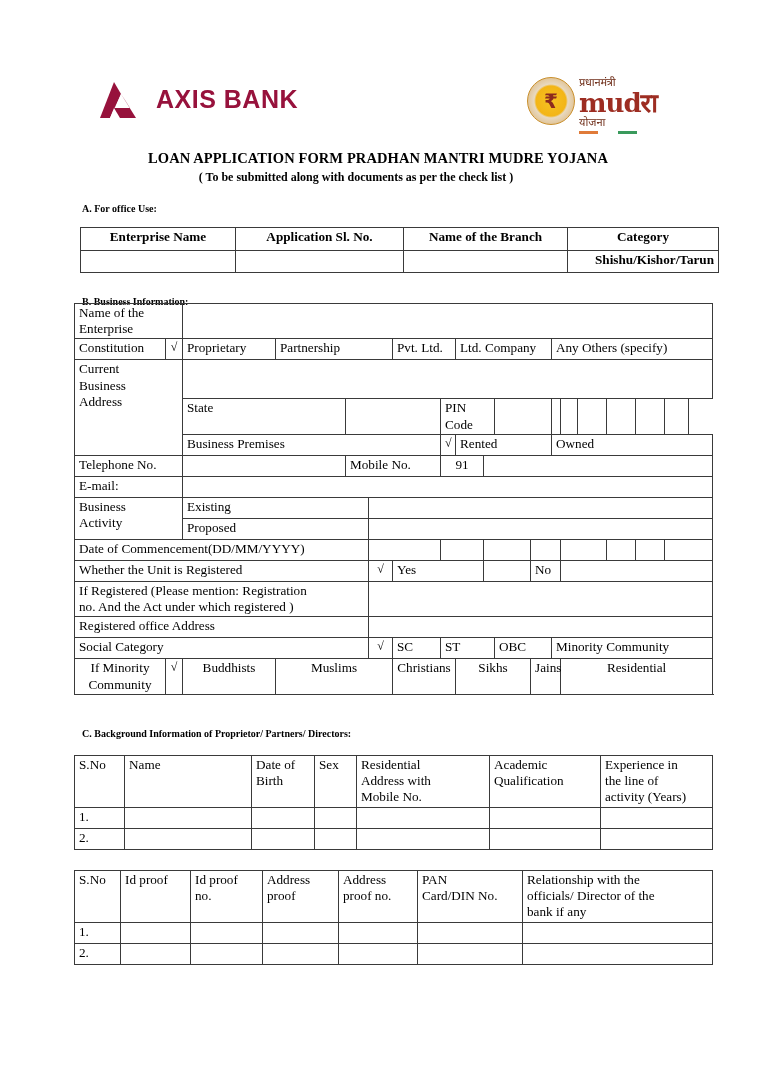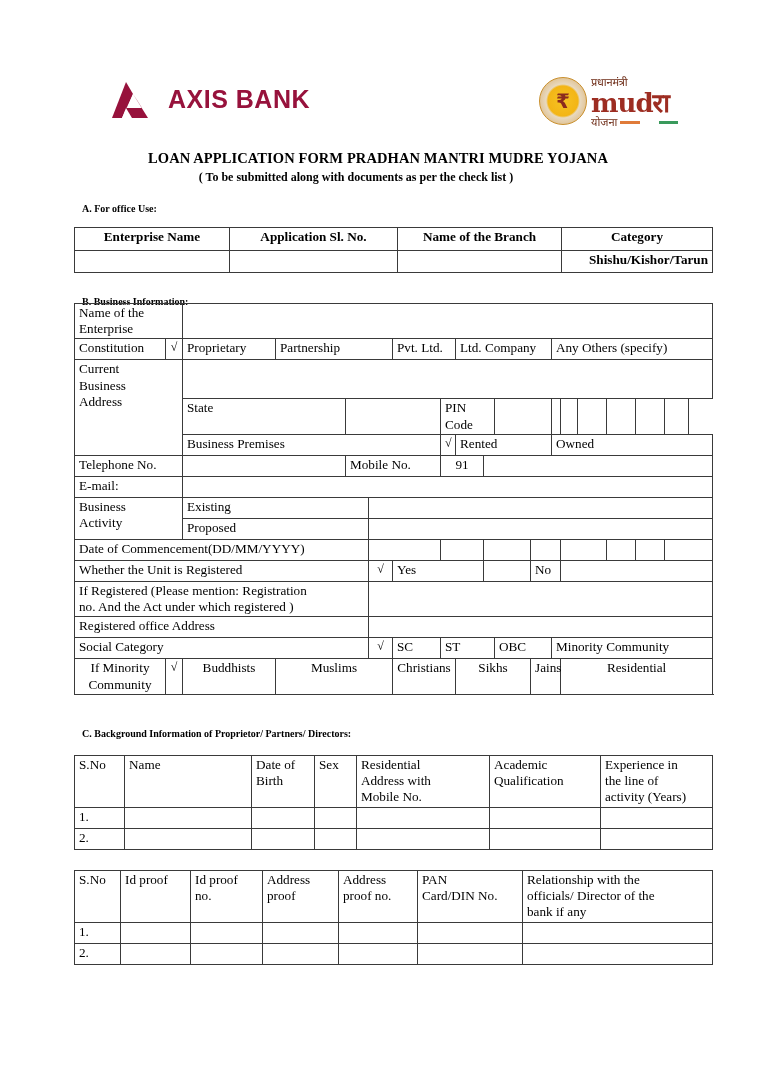--- a/index.html
+++ b/index.html
@@ -19,21 +19,21 @@
   .page {
     position: relative;
     width: 768px;
     height: 1086px;
     background: #ffffff;
   }
 
   
   .header {
     position: absolute;
-    left: 12px; top: 70px;
+    left: 0; top: 70px;
     width: 616px;
     height: 70px;
     text-decoration: underline;
   }
   .axis-logo {
     position: absolute;
     left: 98px; top: 8px;
     display: flex;
     align-items: center;
     gap: 12px;
@@ -99,22 +99,23 @@
     margin-top: 1px;
     letter-spacing: -1px;
   }
   .mudra-bottom {
     font-family: "DejaVu Sans", sans-serif;
     font-size: 11px;
     color: #6d2b16;
     line-height: 1;
     margin-top: 1px;
     display: flex;
-    align-items: center;
+    align-items: flex-start;
     gap: 3px;
+    flex-direction: column;
   }
   .tricolor {
     display: inline-flex;
     width: 58px; height: 3px;
   }
   .tricolor i { flex: 1; height: 3px; display: block; }
 
   
   .doc-title {
     position: absolute;
@@ -157,21 +158,21 @@
     padding: 1px 4px;
     vertical-align: top;
     line-height: 1.23;
     height: 18px;
   }
   td.c  { text-align: center; }
   td.b  { font-weight: bold; text-align: right; }
   td.mid { vertical-align: middle; }
   td.tick { text-align: center; font-size: 12px; }
 
-  #tableA { left: 74px; top: 227px; width: 638px; }
+  #tableA { left: 80px; top: 227px; width: 638px; }
   #tableA td { height: 20px; }
   #tableA tr.head td { font-weight: bold; text-align: center; }
   #tableA tr.val td { height: 19px; }
 
   #tableB { left: 74px; top: 303px; width: 638px; }
   #tableC { left: 74px; top: 755px; width: 638px; }
   #tableD { left: 74px; top: 870px; width: 638px; }
 
   .nowrap { white-space: nowrap; }
 </style>

